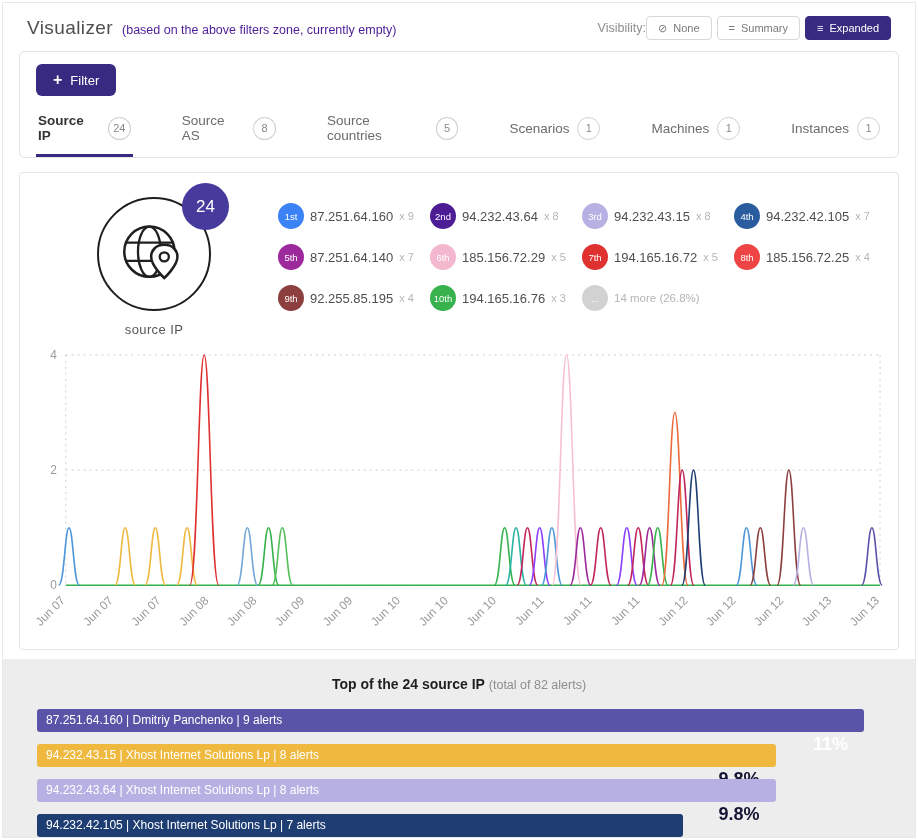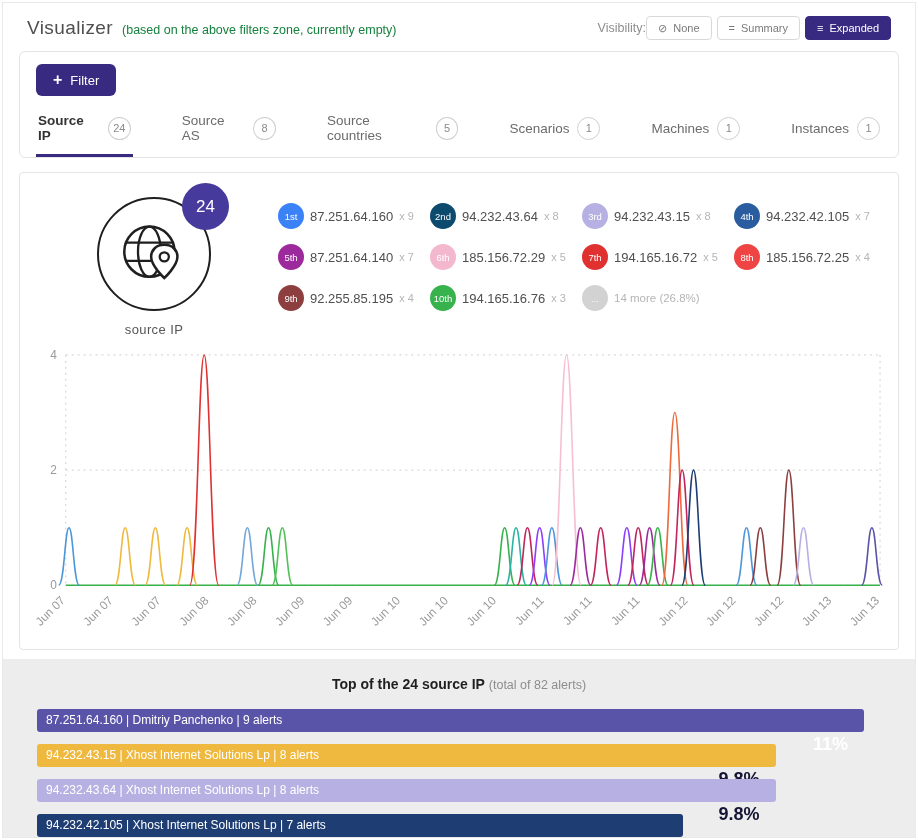--- a/index.html
+++ b/index.html
@@ -9,21 +9,21 @@
     width: 918px; height: 840px; overflow: hidden;
   }
   .frame {
     margin: 2px; border: 1px solid #e9e9e9; height: 836px;
     display: flex; flex-direction: column; overflow: hidden; background: #fff;
   }
   
   .header { display: flex; justify-content: space-between; align-items: center; padding: 13px 24px 9px; }
   .title-wrap { display: flex; align-items: baseline; gap: 9px; }
   .page-title { font-size: 19px; color: #4f4f4f; letter-spacing: .4px; }
-  .page-subtitle { font-size: 12.5px; color: #15803d; }
+  .page-subtitle { font-size: 12.5px; color: #4c1d95; }
   .visibility { display: flex; align-items: center; gap: 0; }
   .vis-label { font-size: 12.5px; color: #8d8d8d; }
   .vis-group { display: flex; gap: 5px; }
   .vis-btn {
     display: inline-flex; align-items: center; gap: 6px;
     border: 1px solid #d8d8d8; border-radius: 4px; background: #fff;
     padding: 5px 11px; font-size: 11px; color: #7a7a7a; cursor: pointer;
     font-family: "Liberation Sans", sans-serif;
   }
   .vis-btn .vis-ic { font-size: 11px; line-height: 1; }
@@ -175,21 +175,21 @@
         </div>
         <div class="icon-caption">source IP</div>
       </div>
       <div class="legend">
           <div class="legend-item">
             <span class="rank-badge" style="background: #3b82f6;">1st</span>
             <span class="legend-ip">87.251.64.160</span>
             <span class="legend-times">x 9</span>
           </div>
           <div class="legend-item">
-            <span class="rank-badge" style="background: #0c4a6e;">2nd</span>
+            <span class="rank-badge" style="background: #4c1d95;">2nd</span>
             <span class="legend-ip">94.232.43.64</span>
             <span class="legend-times">x 8</span>
           </div>
           <div class="legend-item">
             <span class="rank-badge" style="background: rgb(183, 177, 227);">3rd</span>
             <span class="legend-ip">94.232.43.15</span>
             <span class="legend-times">x 8</span>
           </div>
           <div class="legend-item">
             <span class="rank-badge" style="background: rgb(42, 93, 159);">4th</span>

